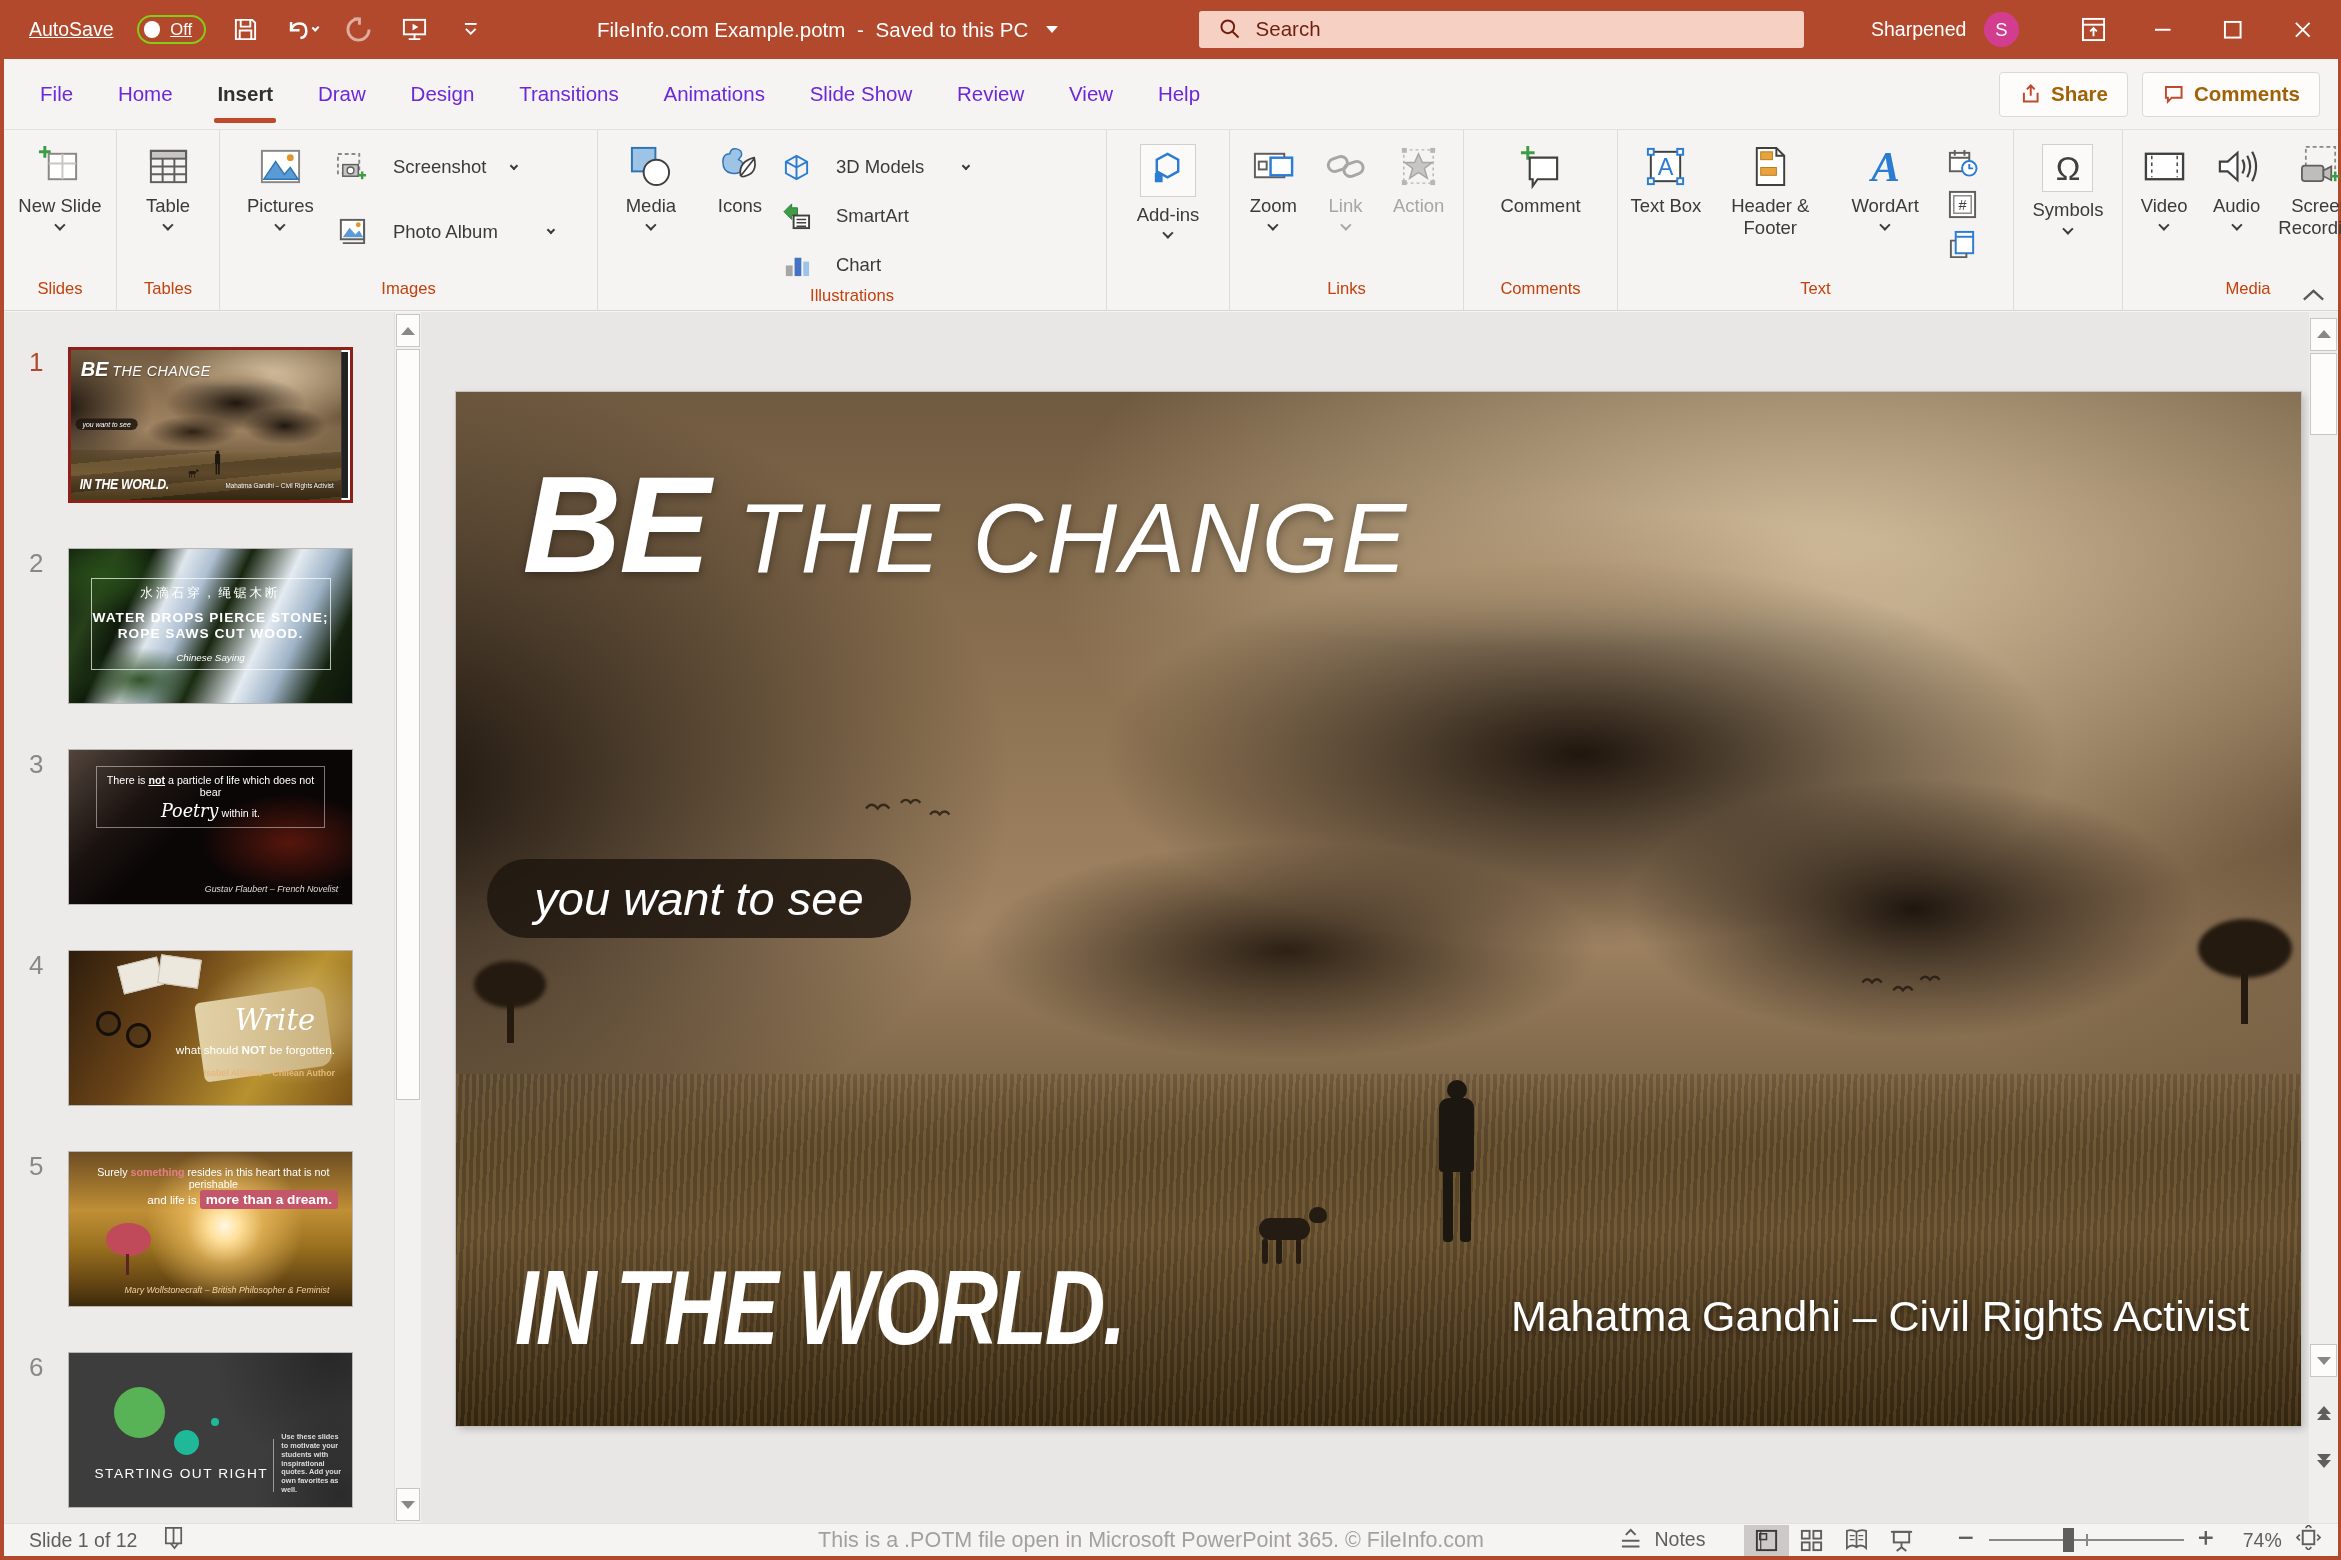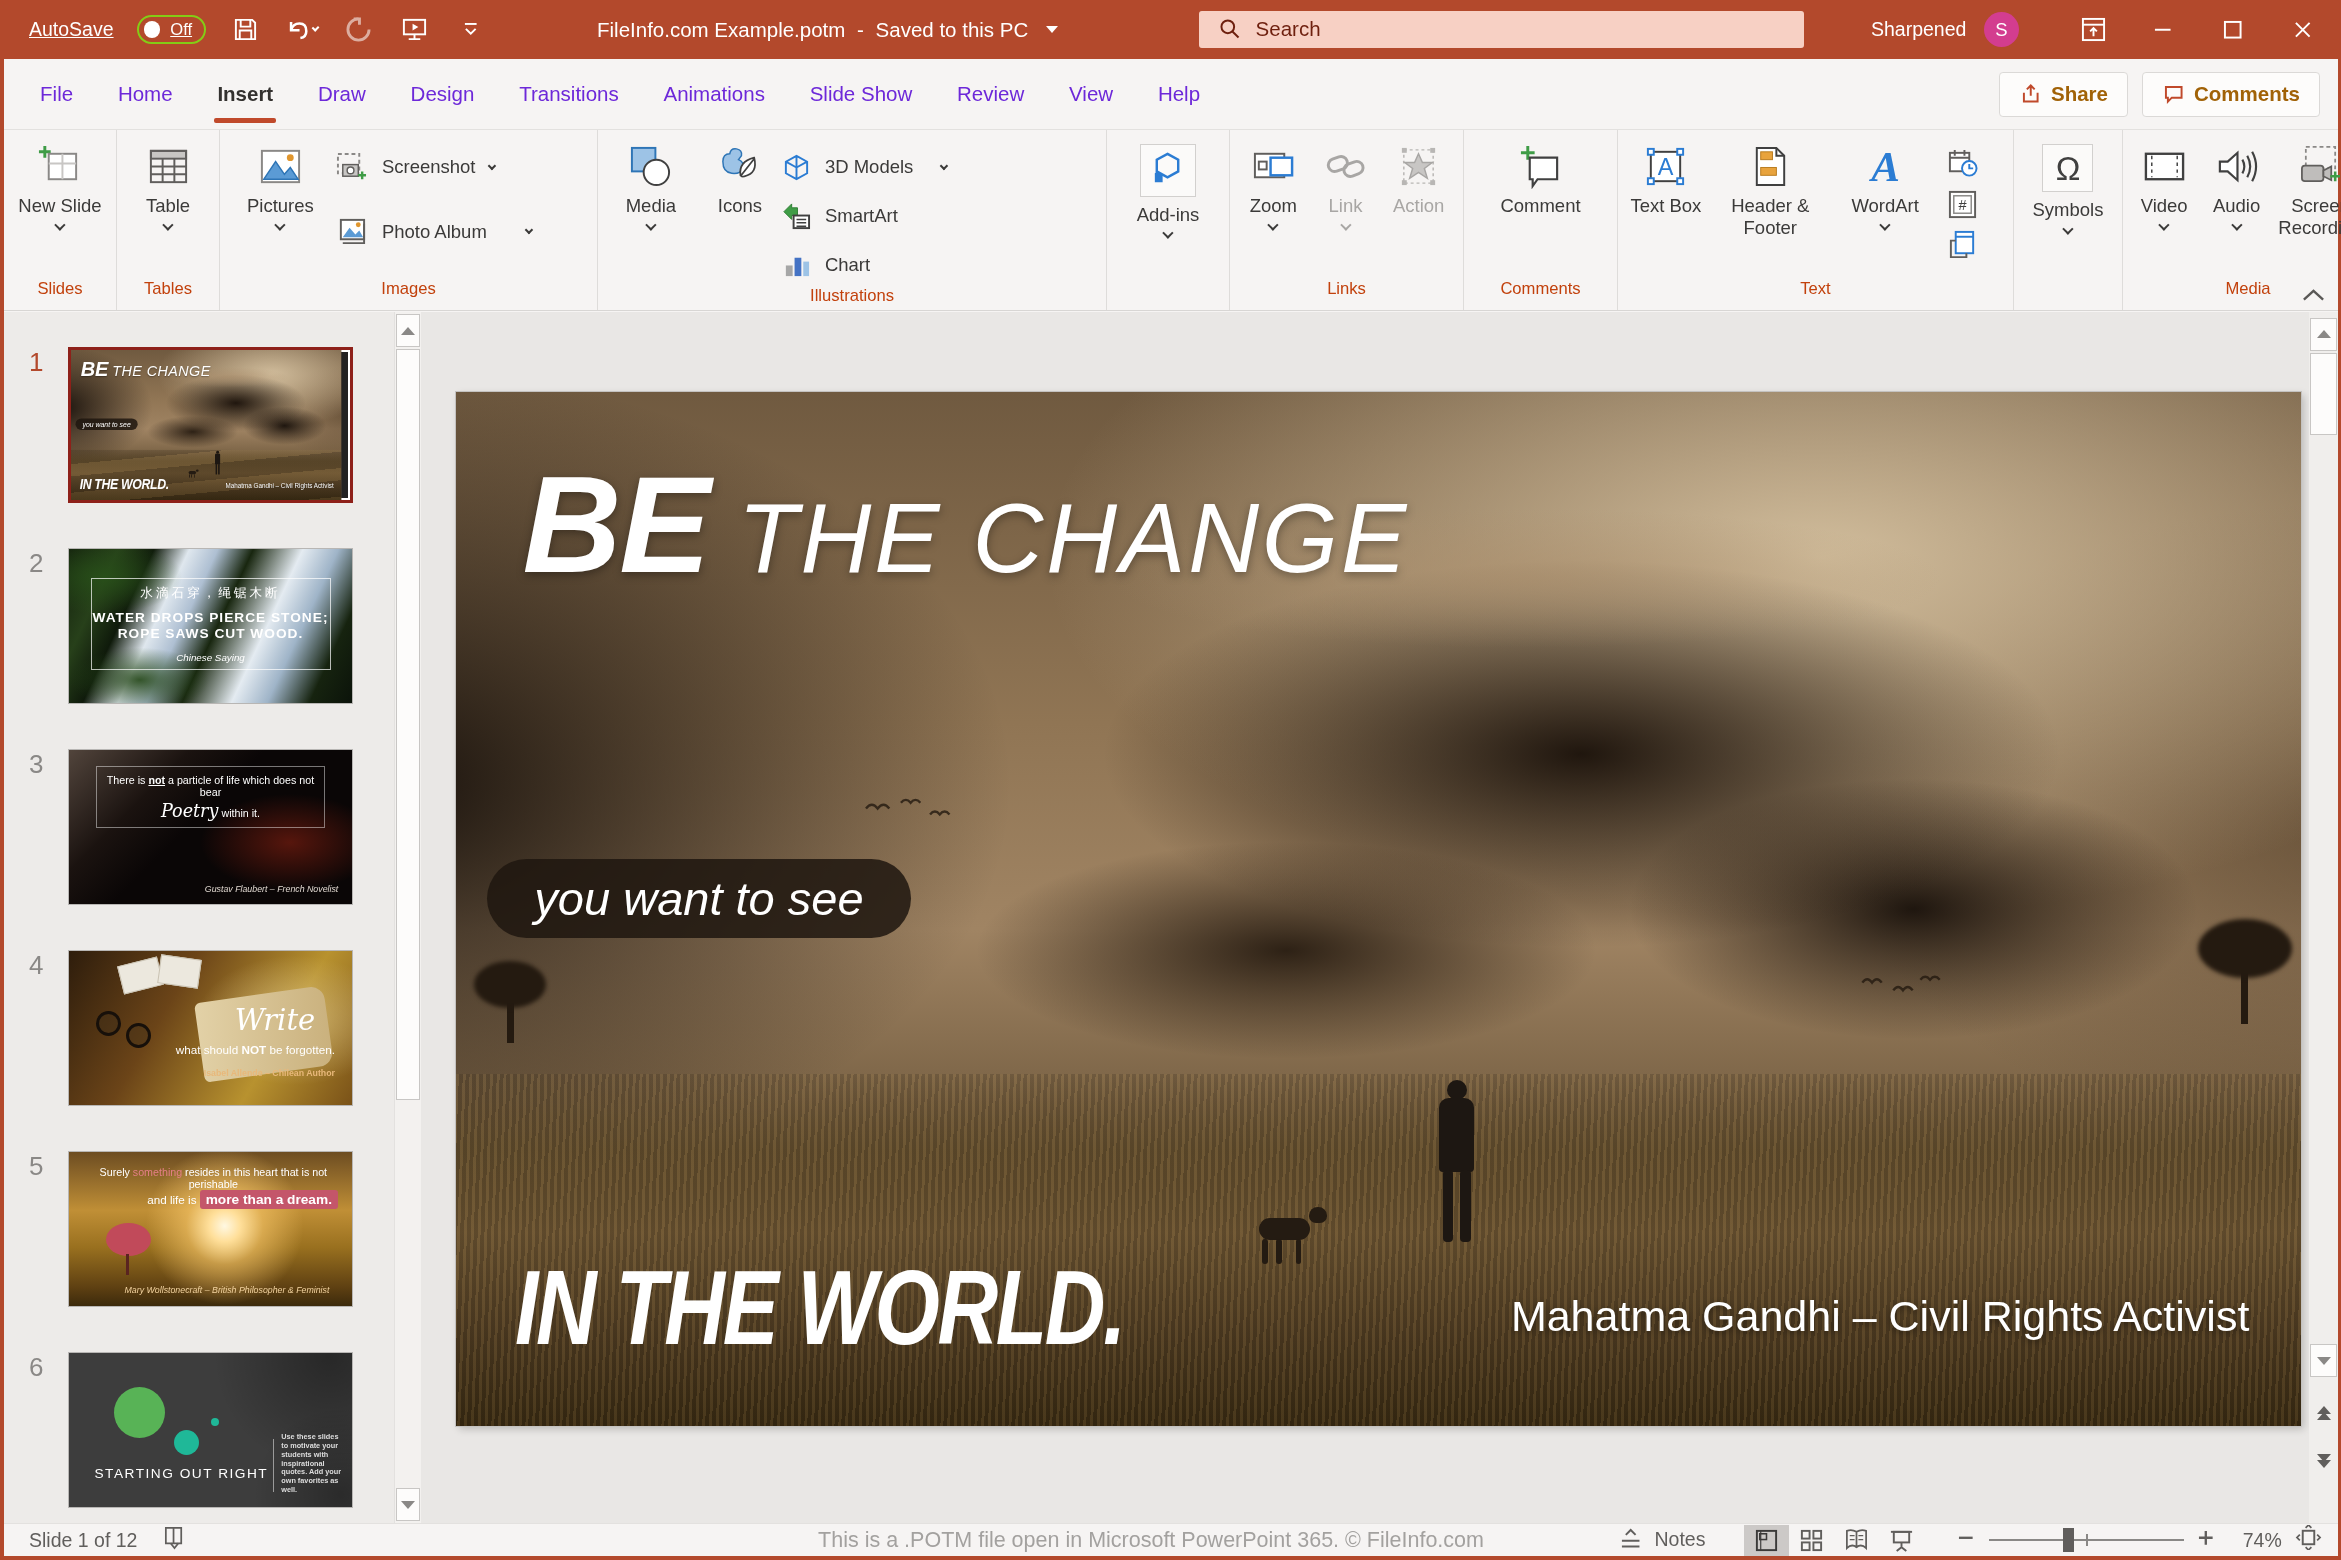--- a/index.html
+++ b/index.html
@@ -49,21 +49,21 @@
   .rgroup { position:relative; border-right:1px solid #dedcda; display:flex; flex-direction:column; flex:0 0 auto; }
   .rbody { flex:1; display:flex; padding:5.9px 5.9px 0; }
   .rlabel { height:31px; text-align:center; font-size:16.6px; color:#c2410c; }
   .bigbtn { display:flex; flex-direction:column; align-items:center; padding-top:7.8px; gap:6.8px;
             font-size:18.5px; line-height:21.5px; color:#3b3a39; text-align:center; }
   .bigbtn .lbl { max-width:100%; }
   .chev { display:inline-block; width:7.8px; height:7.8px; border-right:2px solid currentColor;
           border-bottom:2px solid currentColor; transform:rotate(45deg); vertical-align:middle; margin-top:-2.9px; }
   .chev.small { width:5.9px; height:5.9px; }
   .smallcol { display:flex; flex-direction:column; padding-top:9.8px; }
-  .smallbtn { display:flex; align-items:center; gap:14px; font-size:18.5px; color:#3b3a39; height:43px; }
+  .smallbtn { display:flex; align-items:center; gap:25px; font-size:18.5px; color:#3b3a39; height:43px; }
   .disabled { color:#a8a6a4 !important; }
   .boxicon { border:1px solid #d2d0ce; background:#fbfaf9; padding:4.9px 8.8px; }
   .tinycol { display:flex; flex-direction:column; gap:5.9px; padding-top:9.8px; margin-left:3.9px; }
   .tinybtn { width:35px; height:35px; display:flex; align-items:center; justify-content:center; }
   .collapse-chev { position:absolute; right:11.7px; bottom:3.9px; color:#5a5856; }
 
   
   .thumbpanel { position:absolute; top:312px; left:0; width:417px; bottom:37px; background:#edebe9; }
   .thumblist { position:absolute; left:0; top:0; right:27px; bottom:0; display:flex; flex-direction:column;
                gap:45px; padding-top:35px; overflow:hidden; }
@@ -173,21 +173,21 @@
   .t4 .script { position:absolute; right:13%; top:34%; color:#fff; font-family:"DejaVu Serif", serif;
                 font-style:italic; font-size:29px; }
   .t4 .line { position:absolute; right:6%; top:60%; color:#fff; font-size:11.7px; }
   .t4 .attr { position:absolute; right:6%; top:76%; color:#e8b87a; font-size:8.8px; font-weight:700; }
   .t5 { background:
       radial-gradient(circle at 55% 48%, #fff8e2 0%, #ffdf9a 9%, rgba(255,205,110,.55) 22%, rgba(255,190,90,0) 45%),
       linear-gradient(180deg,#6d4d22 0%,#c08f36 38%,#99701f 62%,#5e4012 88%,#3c2a0c 100%); }
   .t5 .treec { position:absolute; left:13%; top:46%; width:45px; height:33px; border-radius:50%; background:#c14a5a; }
   .t5 .treet { position:absolute; left:20%; top:66%; width:3.9px; height:21.5px; background:#5a2420; }
   .t5 .l1 { position:absolute; left:6%; right:4%; top:9%; color:#fff; font-size:10.7px; text-align:center; }
-  .t5 .l1 .accent { color:#e57f86; font-weight:400; }
+  .t5 .l1 .accent { color:#e57f86; font-weight:700; }
   .t5 .l2 { position:absolute; right:5%; top:26%; color:#fff; font-size:11.7px; }
   .t5 .hl { background:#c4566a; padding:2px 5.9px; border-radius:2.9px; font-weight:700; font-size:13.7px; }
   .t5 .attr { position:absolute; right:8%; bottom:7%; color:#f3d3a0; font-size:8.8px; font-style:italic; }
   .t6 { background:
       radial-gradient(circle 117px at 92% 2%, rgba(0,0,0,.35), rgba(0,0,0,0) 99%),
       radial-gradient(circle 88px at 96% 92%, rgba(0,0,0,.3), rgba(0,0,0,0) 99%),
       #3d3d3d; }
   .t6 .c1 { position:absolute; left:16%; top:22%; width:51px; height:51px; border-radius:50%; background:#58b356; }
   .t6 .c2 { position:absolute; left:37%; top:50%; width:25px; height:25px; border-radius:50%; background:#1fb898; }
   .t6 .c3 { position:absolute; left:50%; top:42%; width:8.8px; height:8.8px; border-radius:50%; background:#1fb898; }

